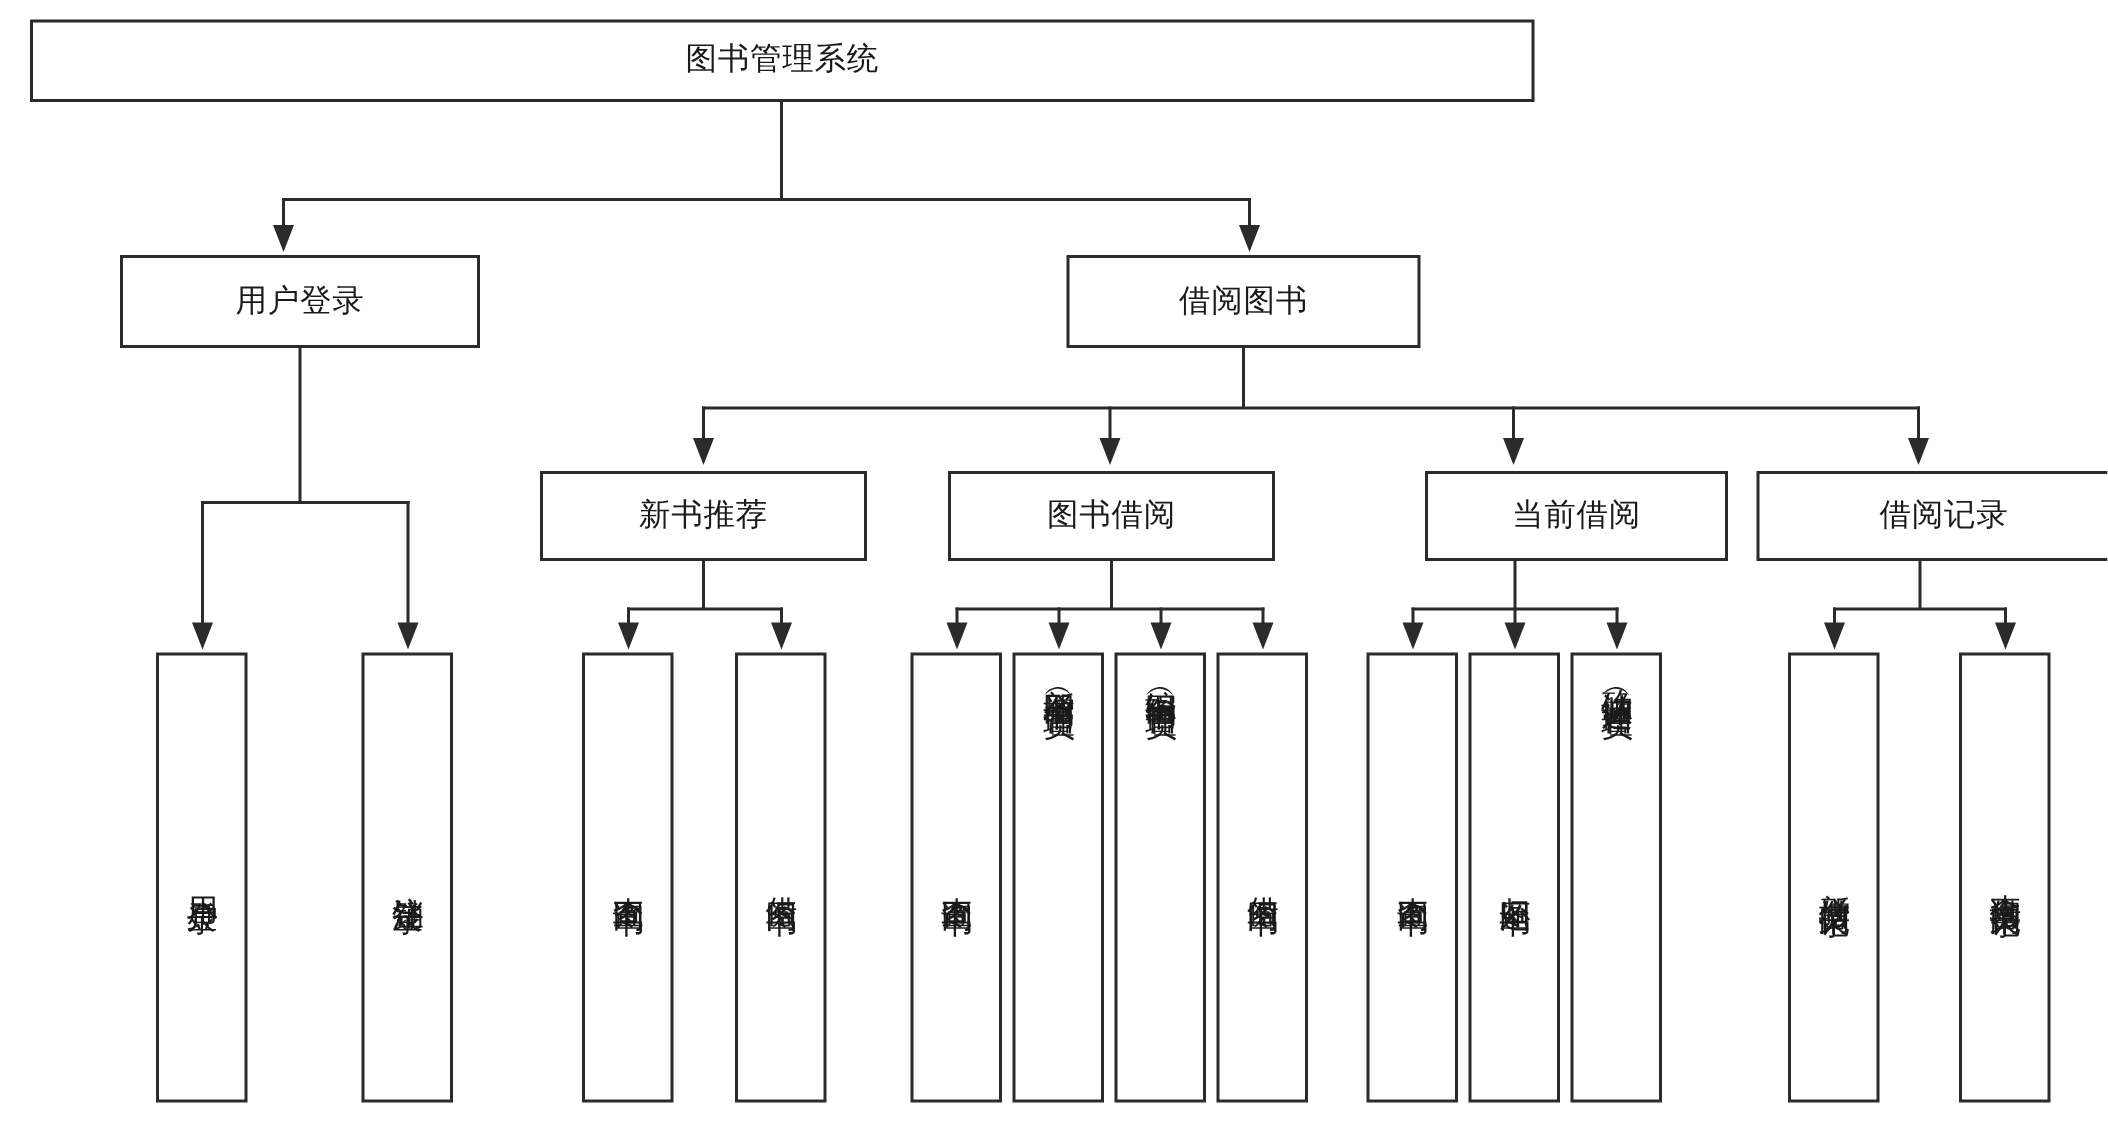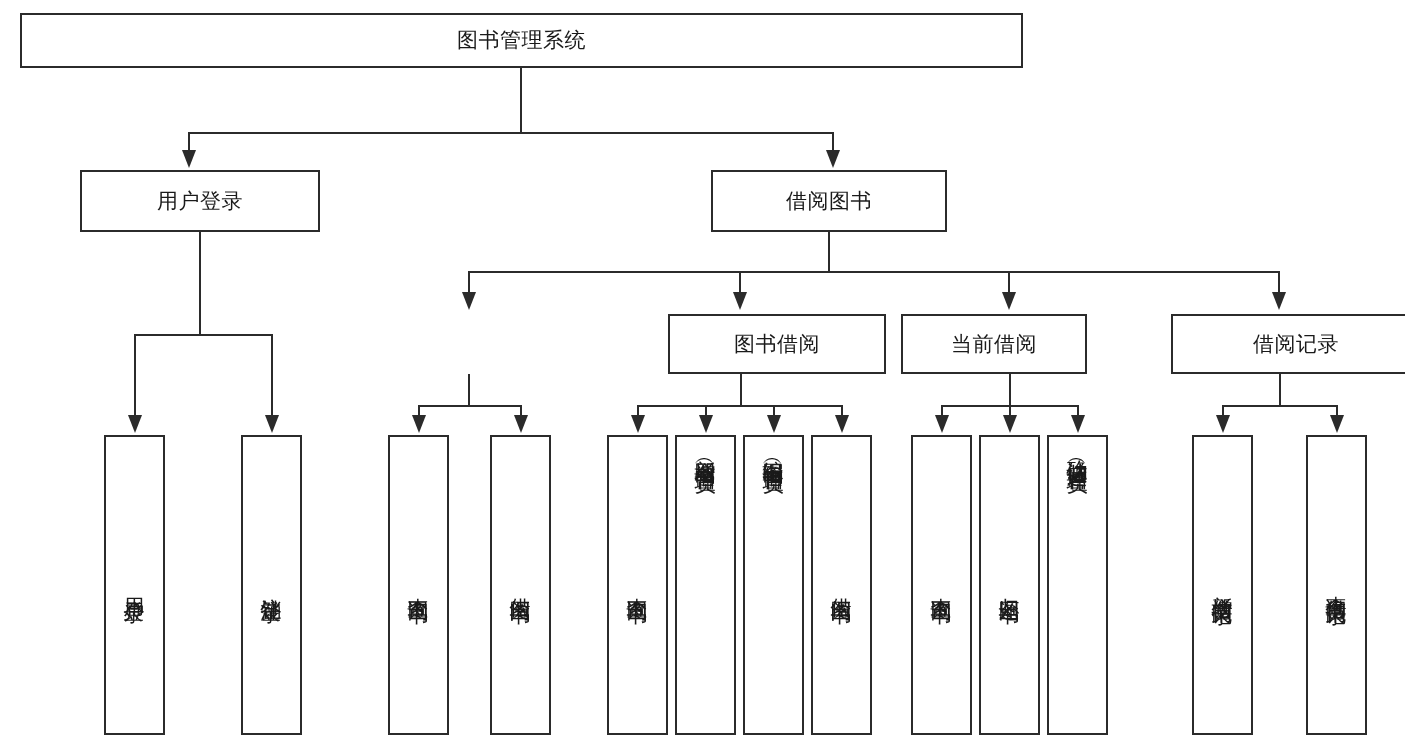--- a/index.html
+++ b/index.html
@@ -112,24 +112,27 @@
   <div class="conn h" style="left:468px; top:271px; width:812px; height:2px;"></div>
   <div class="conn v" style="left:468px; top:271px; width:2px; height:25px;"></div>
   <div class="arrow" style="left:462px; top:292px;"></div>
   <div class="conn v" style="left:739px; top:271px; width:2px; height:25px;"></div>
   <div class="arrow" style="left:733px; top:292px;"></div>
   <div class="conn v" style="left:1008px; top:271px; width:2px; height:25px;"></div>
   <div class="arrow" style="left:1002px; top:292px;"></div>
   <div class="conn v" style="left:1278px; top:271px; width:2px; height:25px;"></div>
   <div class="arrow" style="left:1272px; top:292px;"></div>
 
-  <div class="node horiz" style="left:668px; top:314px; width:218px; height:60px;">
+  <div class="node horiz" style="left:360px; top:314px; width:218px; height:60px;">
+    <span class="label">新书推荐</span>
+  </div>
+  <div class="node horiz" style="left:632px; top:314px; width:218px; height:60px;">
     <span class="label">图书借阅</span>
   </div>
-  <div class="node horiz" style="left:901px; top:314px; width:186px; height:60px;">
+  <div class="node horiz" style="left:950px; top:314px; width:202px; height:60px;">
     <span class="label">当前借阅</span>
   </div>
   <div class="node horiz" style="left:1171px; top:314px; width:250px; height:60px;">
     <span class="label">借阅记录</span>
   </div>
 
   <div class="conn v" style="left:468px; top:374px; width:2px; height:32px;"></div>
   <div class="conn h" style="left:418px; top:405px; width:104px; height:2px;"></div>
   <div class="conn v" style="left:418px; top:405px; width:2px; height:14px;"></div>
   <div class="arrow" style="left:412px; top:415px;"></div>

